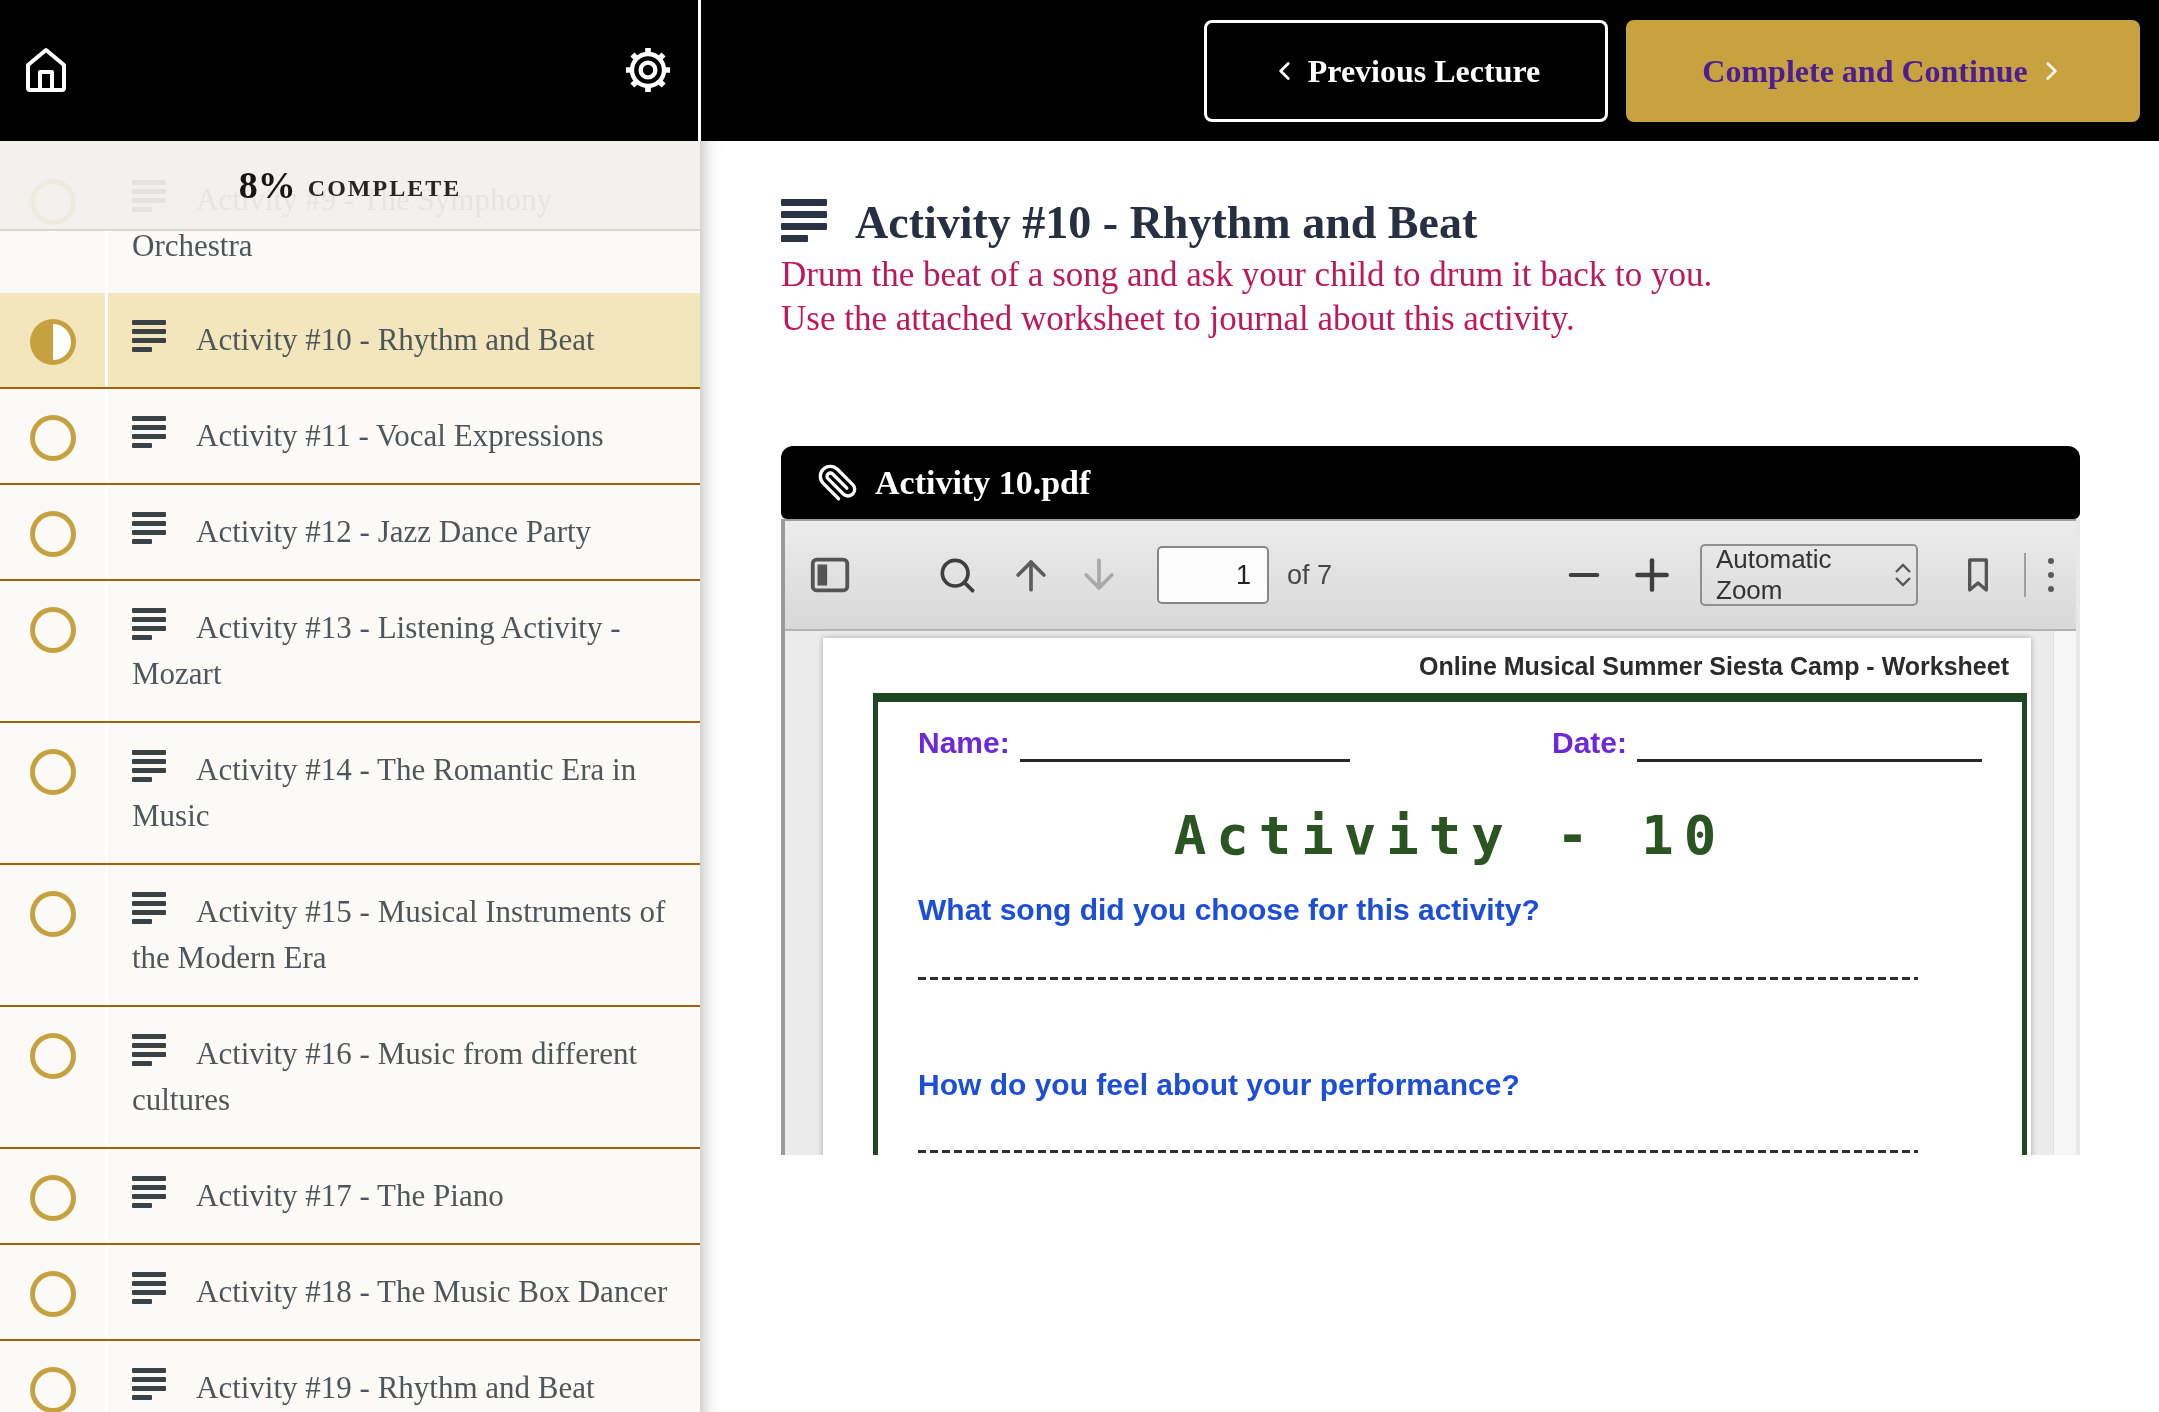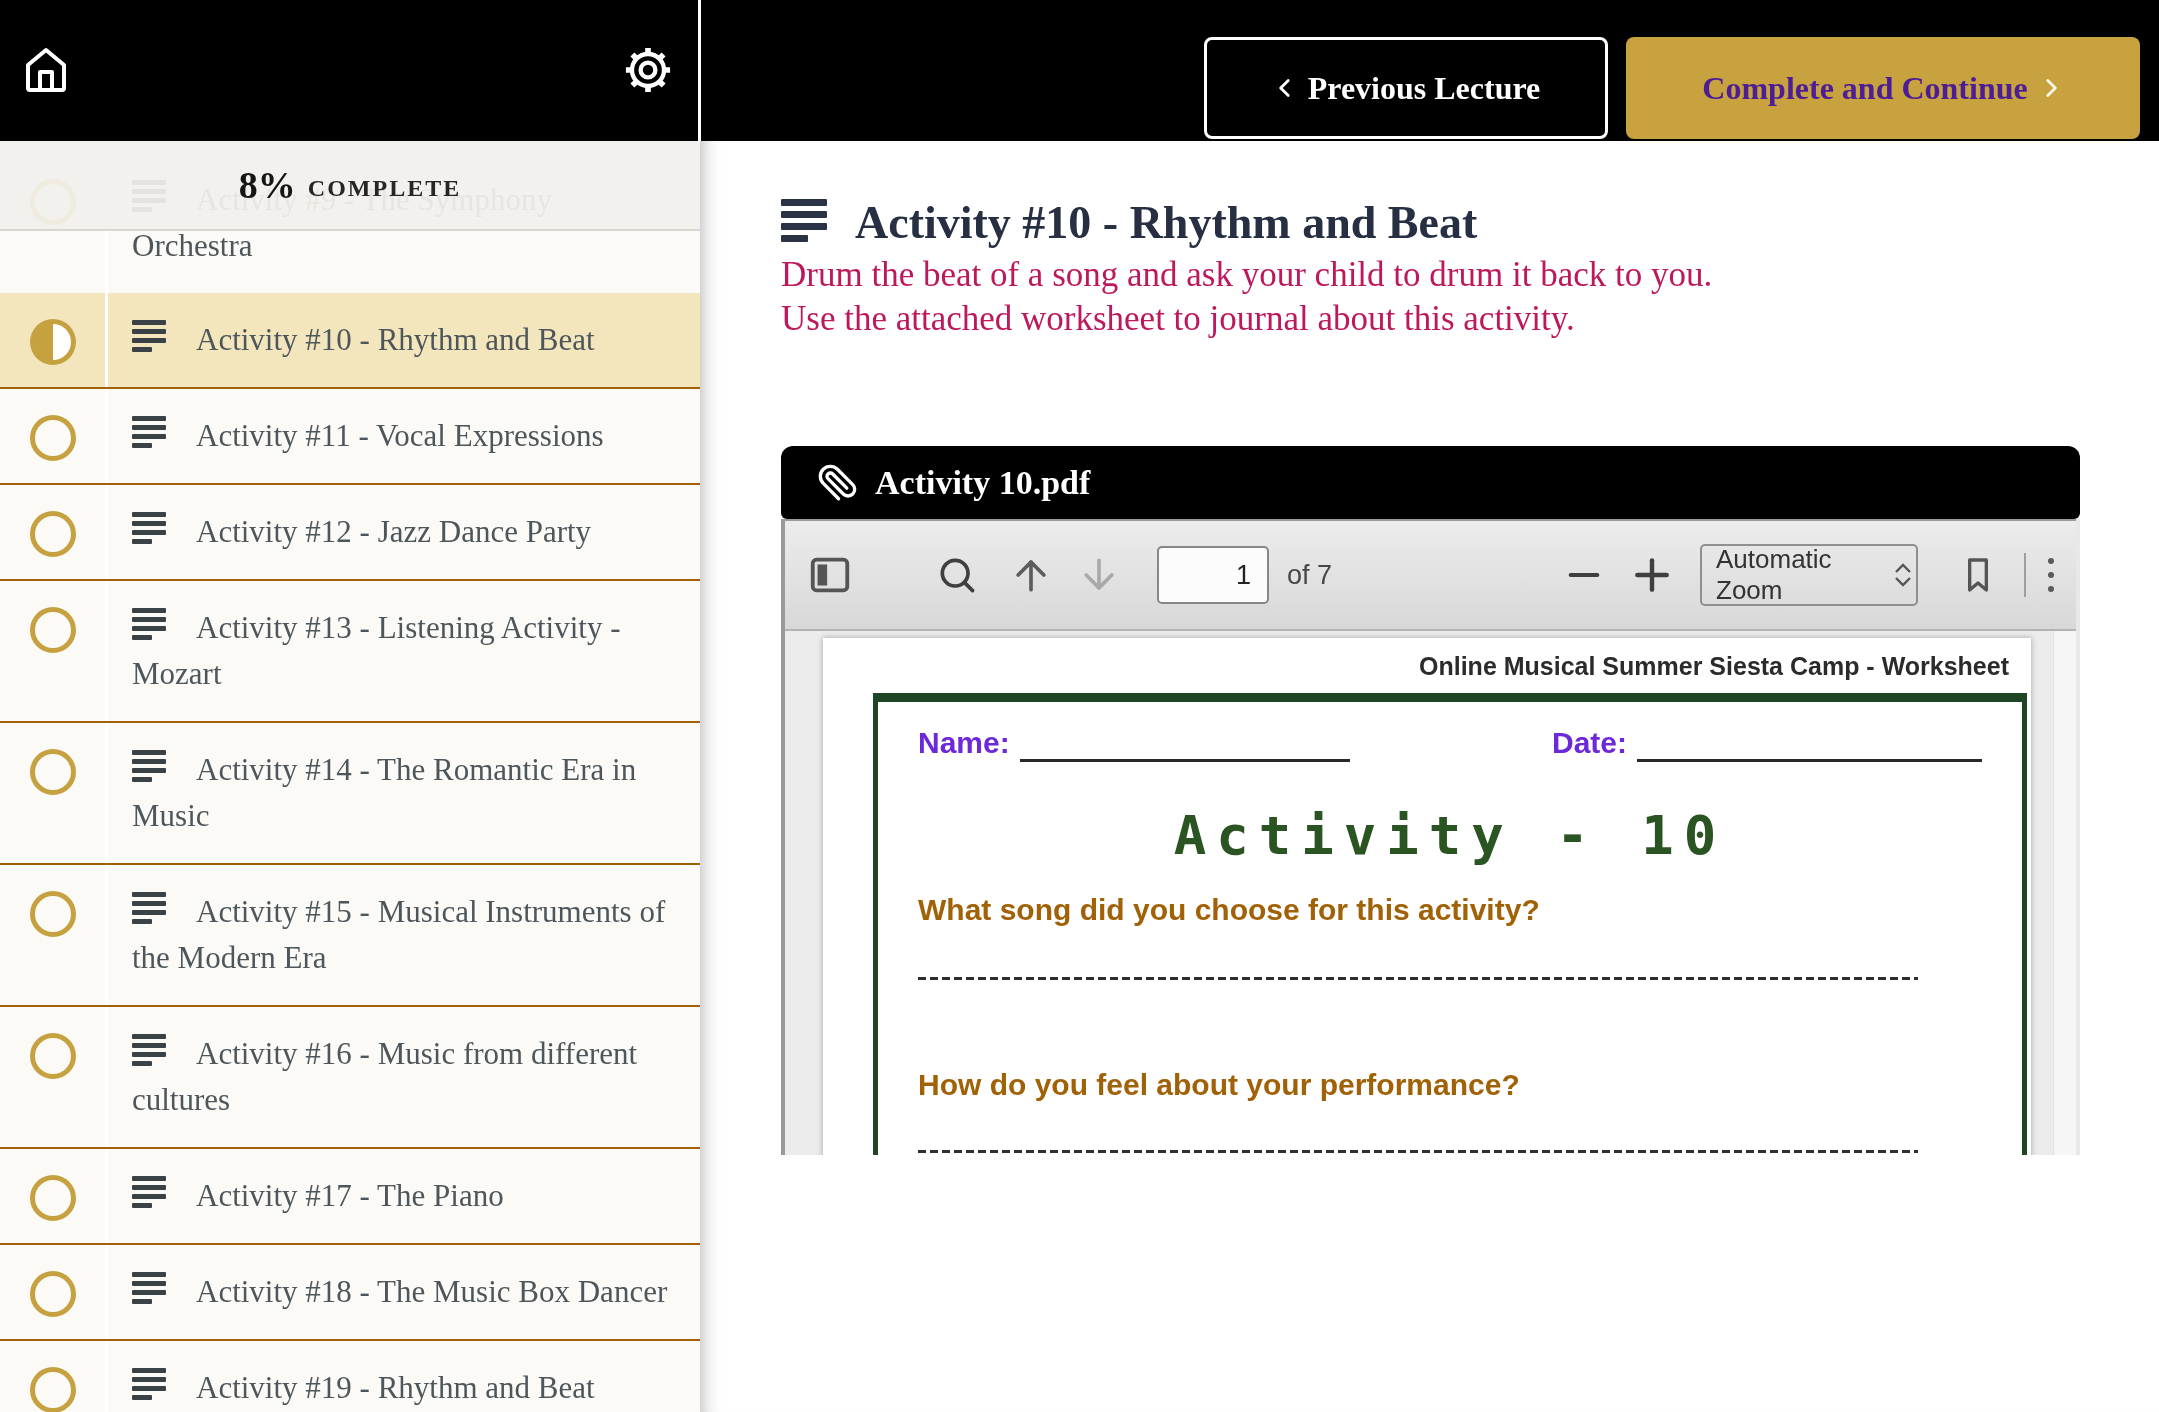--- a/index.html
+++ b/index.html
@@ -5,21 +5,21 @@
   html,body{margin:0;padding:0;background:#fff;}
   #screen{position:relative;width:2159px;height:1412px;overflow:hidden;
           font-family:"Liberation Serif","DejaVu Serif",serif;background:#fff;}
 
   
   .topbar{position:absolute;left:0;top:0;width:2159px;height:141px;background:#000;z-index:50;}
   .tb-divider{position:absolute;left:698px;top:0;width:3px;height:141px;background:#fff;}
   .icon-btn{position:absolute;background:none;border:none;cursor:pointer;padding:0;color:#fff;}
   .home-btn{left:22px;top:46px;width:48px;height:48px;}
   .gear-btn{left:622px;top:44px;width:52px;height:52px;}
-  .tb-btn{position:absolute;top:37px;height:102px;border-radius:8px;display:flex;align-items:center;
+  .tb-btn{position:absolute;top:20px;height:102px;border-radius:8px;display:flex;align-items:center;
           justify-content:center;gap:10px;font-family:inherit;font-weight:bold;font-size:32px;cursor:pointer;}
   .btn-prev{left:1204px;width:404px;background:#000;border:3px solid #fff;color:#fff;}
   .btn-complete{left:1626px;width:514px;background:#c8a23e;border:none;color:#4c1d95;}
 
   
   .sidebar{position:absolute;left:0;top:141px;width:700px;bottom:0;background:#fbfaf7;overflow:hidden;}
   .curriculum{position:absolute;left:0;top:0;width:100%;}
   .row{display:flex;align-items:flex-start;border-top:2px solid #a16207;background:#fbfaf7;cursor:pointer;}
   .row:first-child{border-top:none;margin-top:12px;}
   .row.active{background:#f3e5bc;border-top:none;}
@@ -79,21 +79,21 @@
   .ws-header{text-align:right;padding:14px 22px 0 0;font-size:25px;font-weight:bold;color:#2b2b2b;}
   .ws-box{margin:12px 4px 0 50px;border-top:9px solid #1e4625;border-left:5px solid #1e4625;
      border-right:5px solid #1e4625;padding:22px 40px 10px 40px;height:600px;box-sizing:border-box;}
   .nd-row{display:flex;align-items:flex-end;font-size:30px;font-weight:bold;color:#6d28d9;line-height:38px;}
   .wline{display:inline-block;border-bottom:3px solid #282828;height:30px;}
   .wl-name{width:330px;margin-left:10px;}
   .nd-date{margin-left:auto;}
   .wl-date{width:345px;margin-left:10px;}
   .ws-title{text-align:center;margin-top:42px;font-family:"DejaVu Sans Mono",monospace;font-weight:bold;
      font-size:54px;letter-spacing:10px;color:#2b5423;}
-  .ws-q{margin-top:24px;font-size:30px;font-weight:bold;color:#a16207;line-height:38px;}
+  .ws-q{margin-top:24px;font-size:30px;font-weight:bold;color:#1d4ed8;line-height:38px;}
   .ws-q.q2{margin-top:86px;}
   .dashline{margin-top:48px;height:3px;width:1000px;
      background:repeating-linear-gradient(90deg,#2e2e2e 0 8px,transparent 8px 12px);}
   .dashline.d2{margin-top:46px;}
   svg{display:block;}
 </style>
 </head>
 <body>
 
 <div id="screen">

